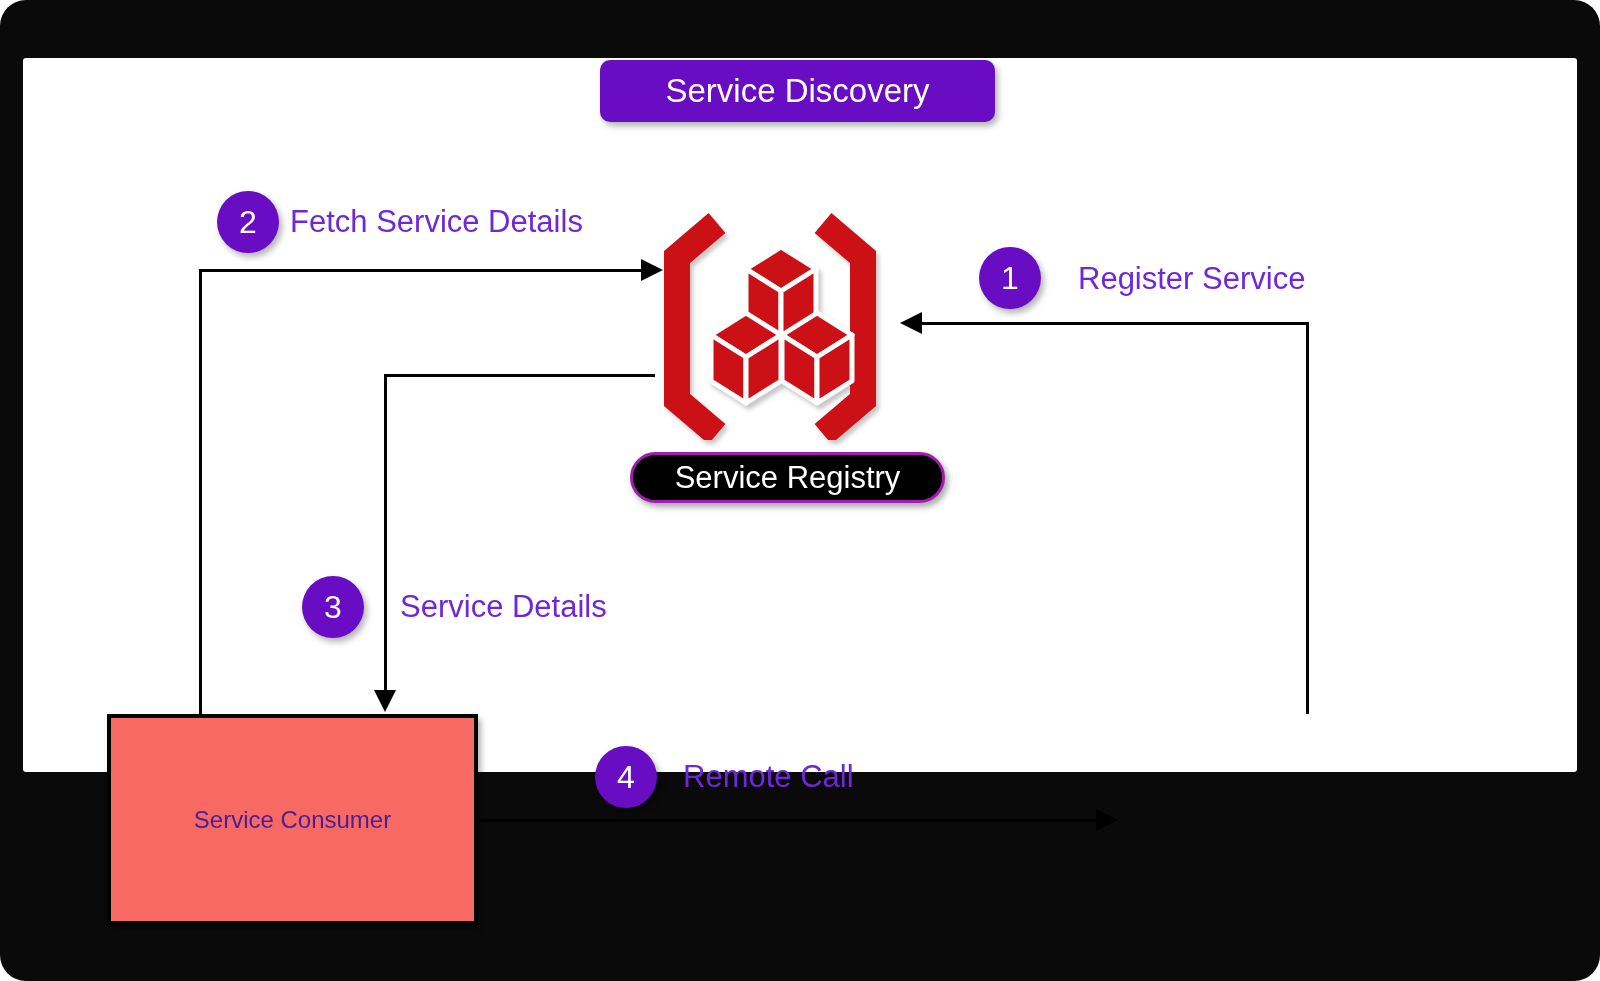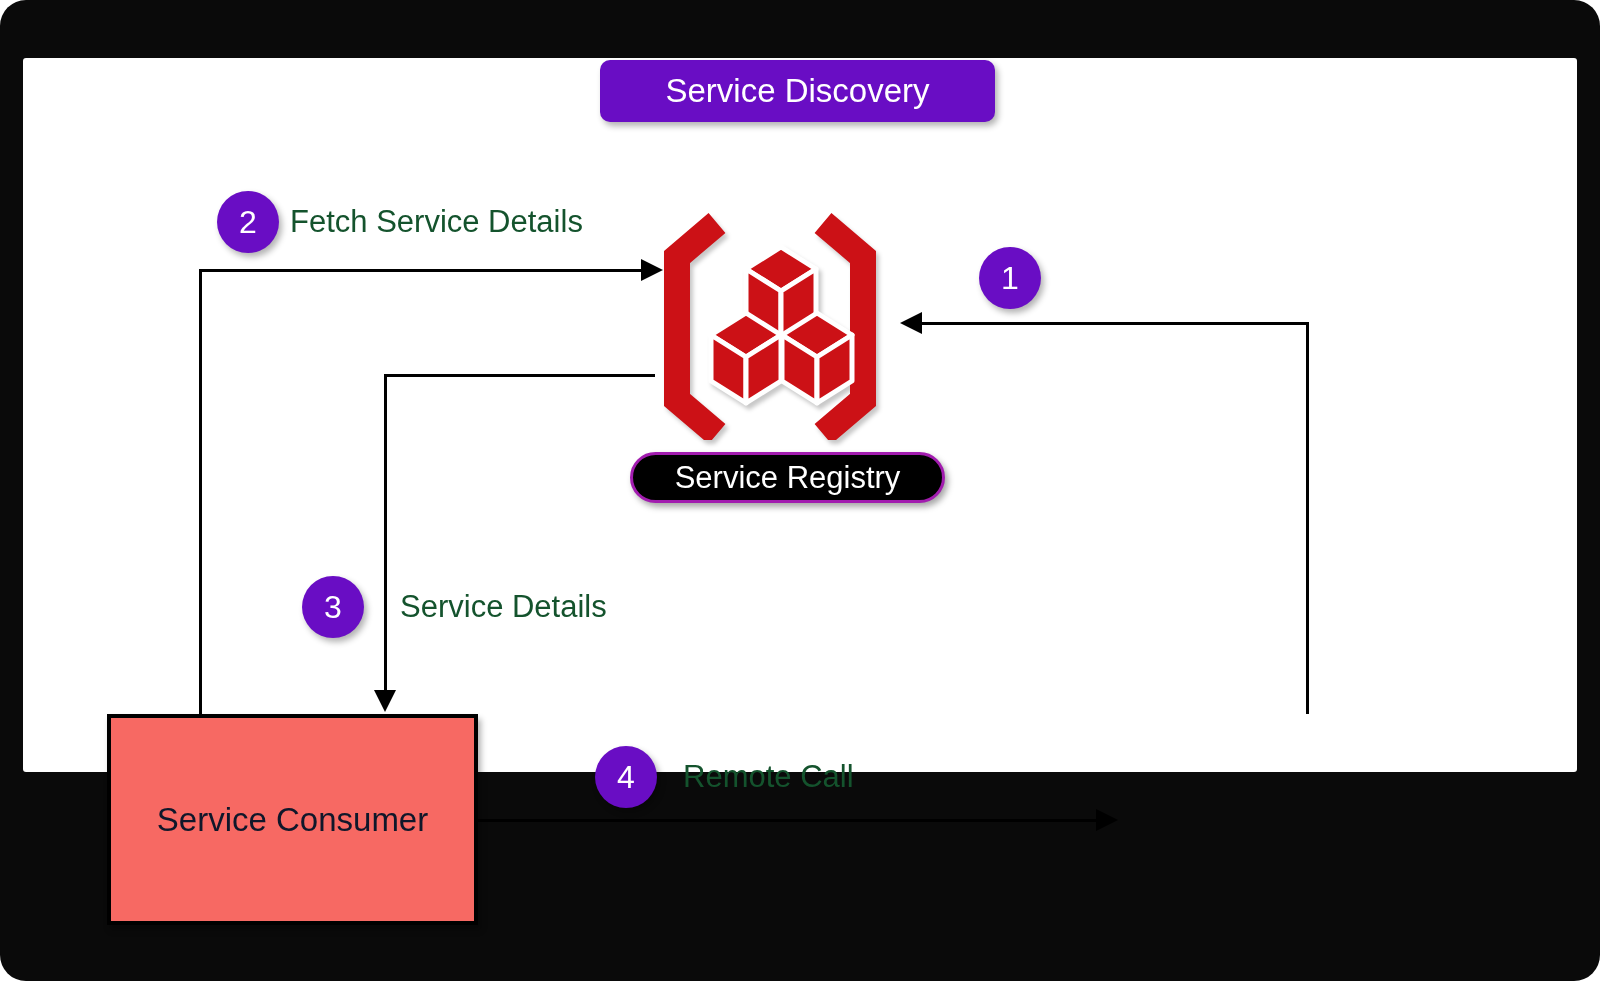--- a/index.html
+++ b/index.html
@@ -59,22 +59,22 @@
     color: #ffffff;
     font-size: 31px;
     box-shadow: 3px 4px 6px rgba(0,0,0,0.35);
   }
 
   
   .node-box {
     box-sizing: border-box;
     border: 4px solid #000000;
     display: flex; align-items: center; justify-content: center;
-    color: #0f172a;
-    font-size: 33px;
+    color: #4c1d95;
+    font-size: 24px;
     box-shadow: 3px 5px 6px rgba(0,0,0,0.3);
   }
   .node-consumer {
     left: 84px; top: 656px;
     width: 371px; height: 211px;
     background: #F76963;
   }
   .node-provider {
     left: 1097px; top: 656px;
     width: 375px; height: 213px;
@@ -125,21 +125,21 @@
     display: flex; align-items: center; justify-content: center;
     box-shadow: 3px 4px 6px rgba(0,0,0,0.3);
   }
   .step-1 { left: 956px; top: 189px; }
   .step-2 { left: 194px; top: 133px; }
   .step-3 { left: 279px; top: 518px; }
   .step-4 { left: 572px; top: 688px; }
 
   
   .step-label {
-    color: #14532d;
+    color: #6d28d9;
     font-size: 31px;
     white-space: nowrap;
     transform: translateY(-50%);
   }
   .label-1 { left: 1055px; top: 221px; }
   .label-2 { left: 267px;  top: 164px; }
   .label-3 { left: 377px;  top: 549px; }
   .label-4 { left: 660px;  top: 719px; }
 </style>
 </head>
@@ -192,20 +192,21 @@
       </g>
     </svg>
 
     <div class="abs registry-pill">
       <span>Service Registry</span>
     </div>
 
     <div class="abs step-circle step-1">
       <span>1</span>
     </div>
+    <div class="abs step-label label-1">Register Service</div>
 
     <div class="abs step-circle step-2">
       <span>2</span>
     </div>
     <div class="abs step-label label-2">Fetch Service Details</div>
 
     <div class="abs step-circle step-3">
       <span>3</span>
     </div>
     <div class="abs step-label label-3">Service Details</div>

